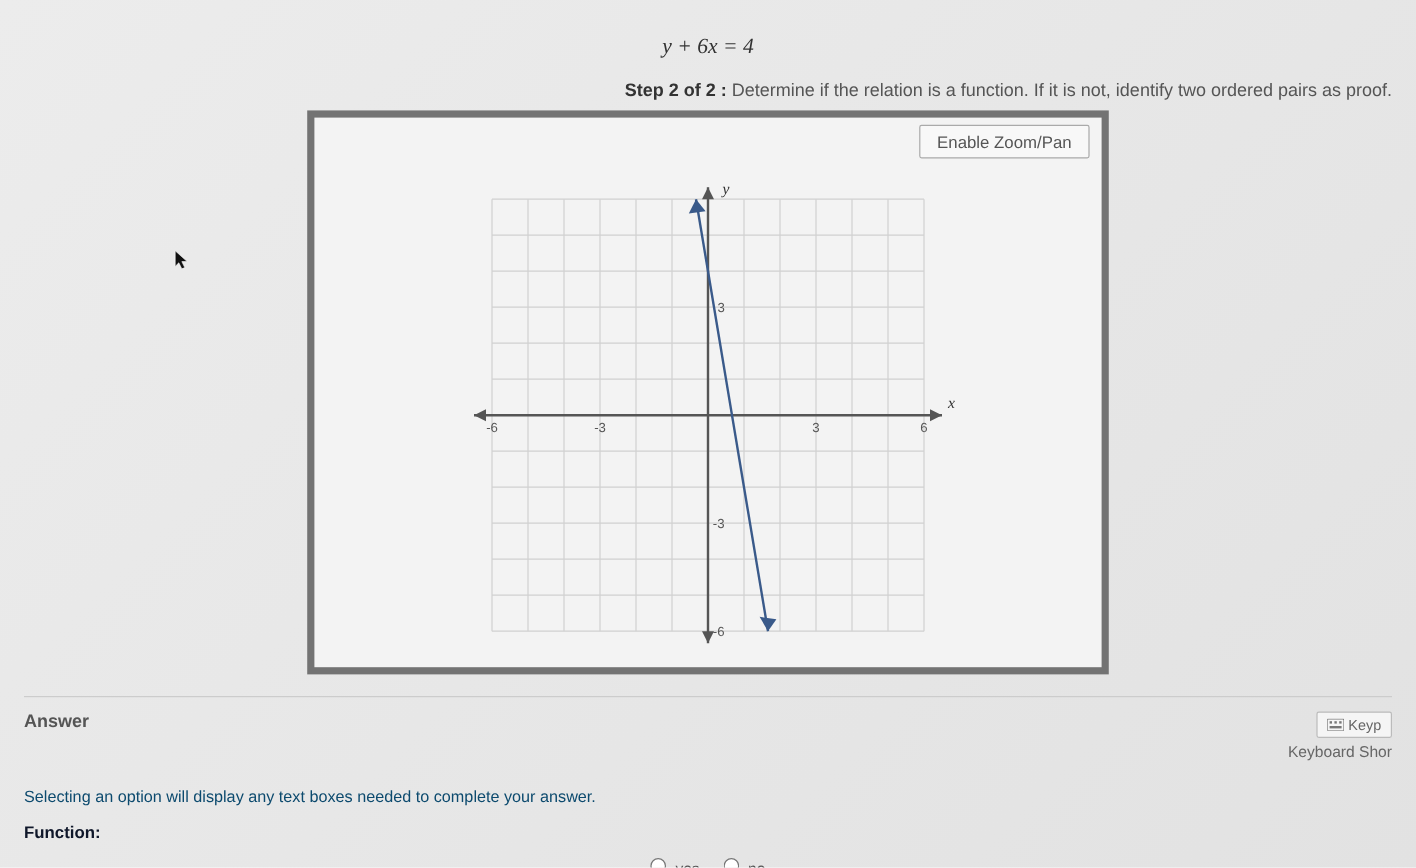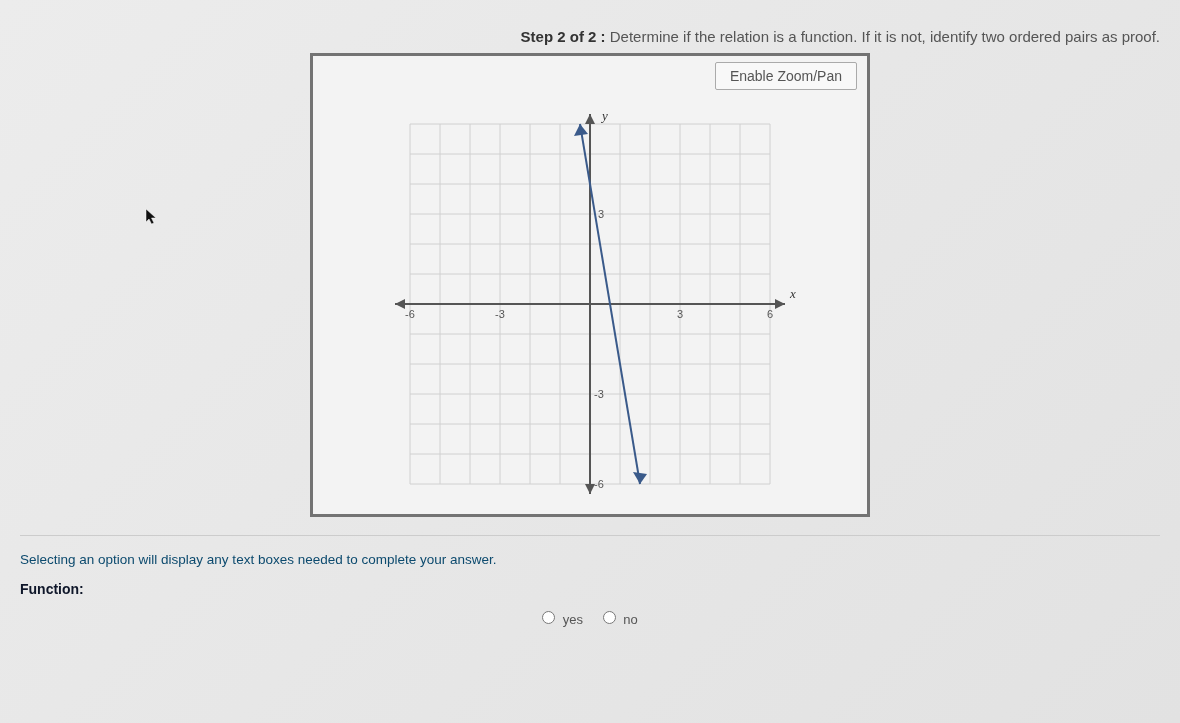--- a/index.html
+++ b/index.html
@@ -25,24 +25,24 @@
     font-family: "Times New Roman", serif;
   }
   .step-line {
     font-size: 15px;
     color: #555;
     margin-bottom: 8px;
     text-align: right;
   }
   .step-line b { color: #333; font-weight: 700; }
   .graph-wrap {
-    width: 560px;
+    width: 668px;
     margin: 0 auto;
     position: relative;
-    border: 3px solid #737373;
+    border: 6px solid #737373;
     background: #f3f3f3;
     padding: 8px 10px 10px 10px;
   }
   .zoom-btn {
     position: absolute;
     top: 6px;
     right: 10px;
     background: #f8f8f8;
     border: 1px solid #aaa;
     padding: 5px 14px;
@@ -122,20 +122,21 @@
     font-size: 16px;
     color: #222;
     pointer-events: none;
   }
 </style>
 </head>
 <body>
 
 <div class="content">
 
+  <div class="equation">y + 6x = 4</div>
 
   <div class="step-line">
     <b>Step 2 of 2 :</b><span>  Determine if the relation is a function. If it is not, identify two ordered pairs as proof.</span>
   </div>
 
   <div class="graph-wrap">
     <button class="zoom-btn">Enable Zoom/Pan</button>
     <div class="graph-area">
       <svg class="graph" width="500" height="400" viewBox="0 0 500 400">
 
@@ -191,20 +192,36 @@
 
         <line class="data-line" x1="240" y1="20" x2="300" y2="380"></line>
         <polygon class="data-arrow" points="240,20 234,32 248,30"></polygon>
         <polygon class="data-arrow" points="300,380 293,368 307,370"></polygon>
       </svg>
     </div>
   </div>
 
   <div class="divider"></div>
 
+  <div class="answer-row">
+    <div class="answer-label">Answer</div>
+    <div class="kb-box">
+      <span class="kb-btn">
+        <svg width="14" height="10" viewBox="0 0 14 10">
+            <rect x="0" y="0" width="14" height="10" rx="1" fill="none" stroke="#777"></rect>
+            <rect x="2" y="2" width="2" height="2" fill="#777"></rect>
+            <rect x="6" y="2" width="2" height="2" fill="#777"></rect>
+            <rect x="10" y="2" width="2" height="2" fill="#777"></rect>
+            <rect x="2" y="6" width="10" height="2" fill="#777"></rect>
+          </svg>
+        <span>Keyp</span>
+      </span>
+      <div style="margin-top:4px;">Keyboard Shor</div>
+    </div>
+  </div>
 
   <div class="instr">Selecting an option will display any text boxes needed to complete your answer.</div>
 
   <div class="func-label">Function:</div>
 
   <div class="radio-row">
     <label>
       <input type="radio" name="func" style="">
       <span>yes</span>
     </label>

